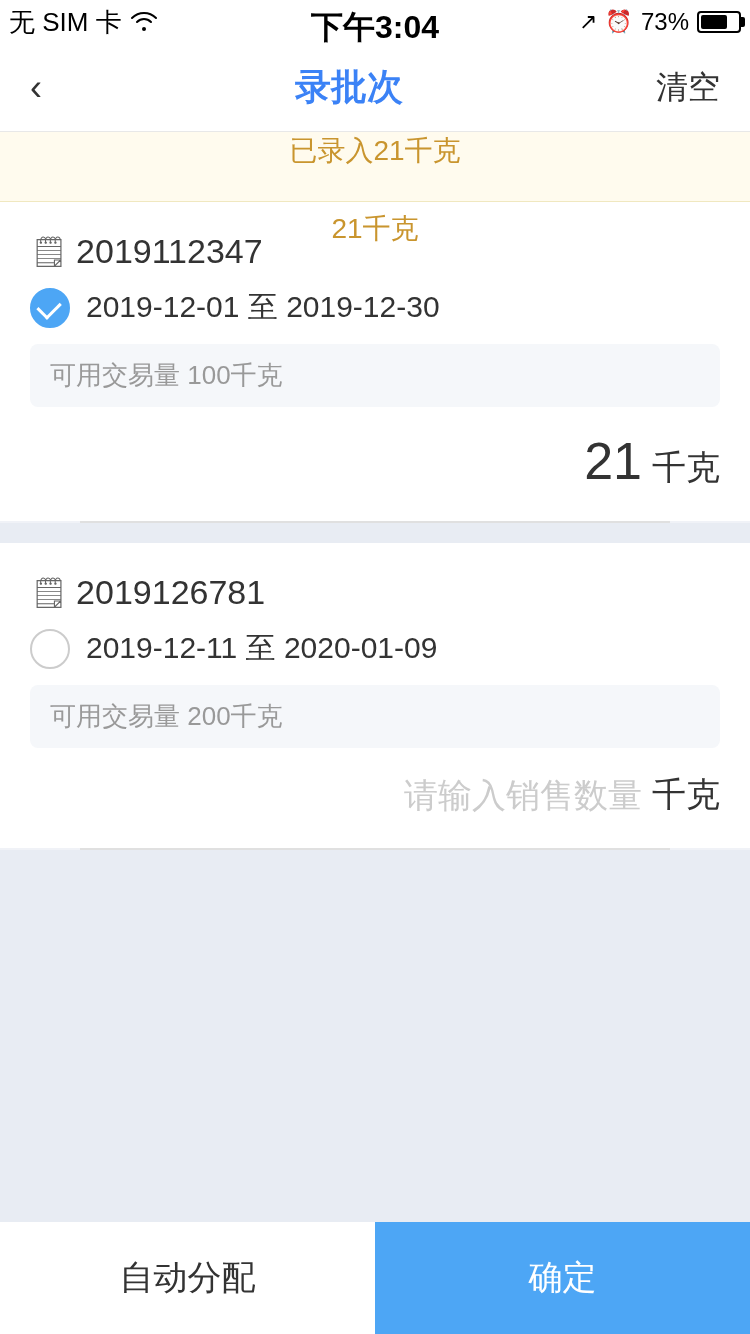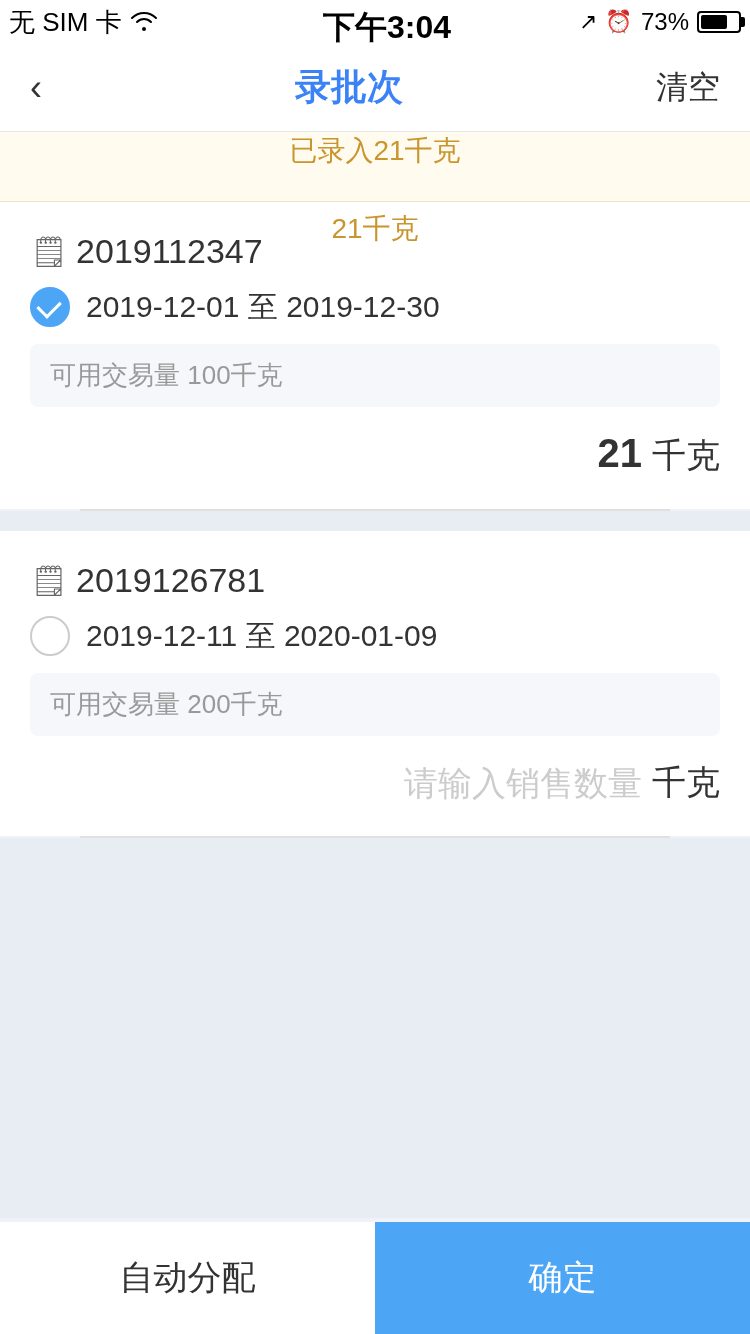--- a/index.html
+++ b/index.html
@@ -32,21 +32,20 @@
       color: #000;
     }
     .status-center {
       font-size: 32px;
       font-weight: 600;
       color: #000;
       position: absolute;
       left: 50%;
       transform: translateX(-50%);
       top: 6px;
-      margin-left: 12px;
     }
     .status-right {
       display: flex;
       align-items: center;
       gap: 8px;
       font-size: 24px;
       color: #000;
     }
     .battery-bar {
       width: 44px;
@@ -142,21 +141,21 @@
       font-size: 30px;
       color: #666;
     }
     .batch-id-text {
       font-size: 34px;
       color: #333;
       font-weight: 500;
     }
     .batch-date-row {
       display: flex;
-      align-items: flex-start;
+      align-items: flex-end;
       gap: 16px;
       margin-bottom: 16px;
     }
     .radio-circle {
       width: 40px;
       height: 40px;
       border-radius: 50%;
       border: 2px solid #ccc;
       background: #fff;
       display: flex;
@@ -196,23 +195,23 @@
     
     .amount-row {
       background: #fff;
       display: flex;
       justify-content: flex-end;
       align-items: baseline;
       padding: 24px 30px 30px 30px;
       gap: 10px;
     }
     .amount-value {
-      font-size: 40px;
-      color: #333;
-      font-weight: 700;
+      font-size: 52px;
+      color: #333;
+      font-weight: 400;
     }
     .amount-unit {
       font-size: 34px;
       color: #333;
     }
     .amount-divider {
       height: 2px;
       background: #e0e0e0;
       margin: 0 80px;
     }

